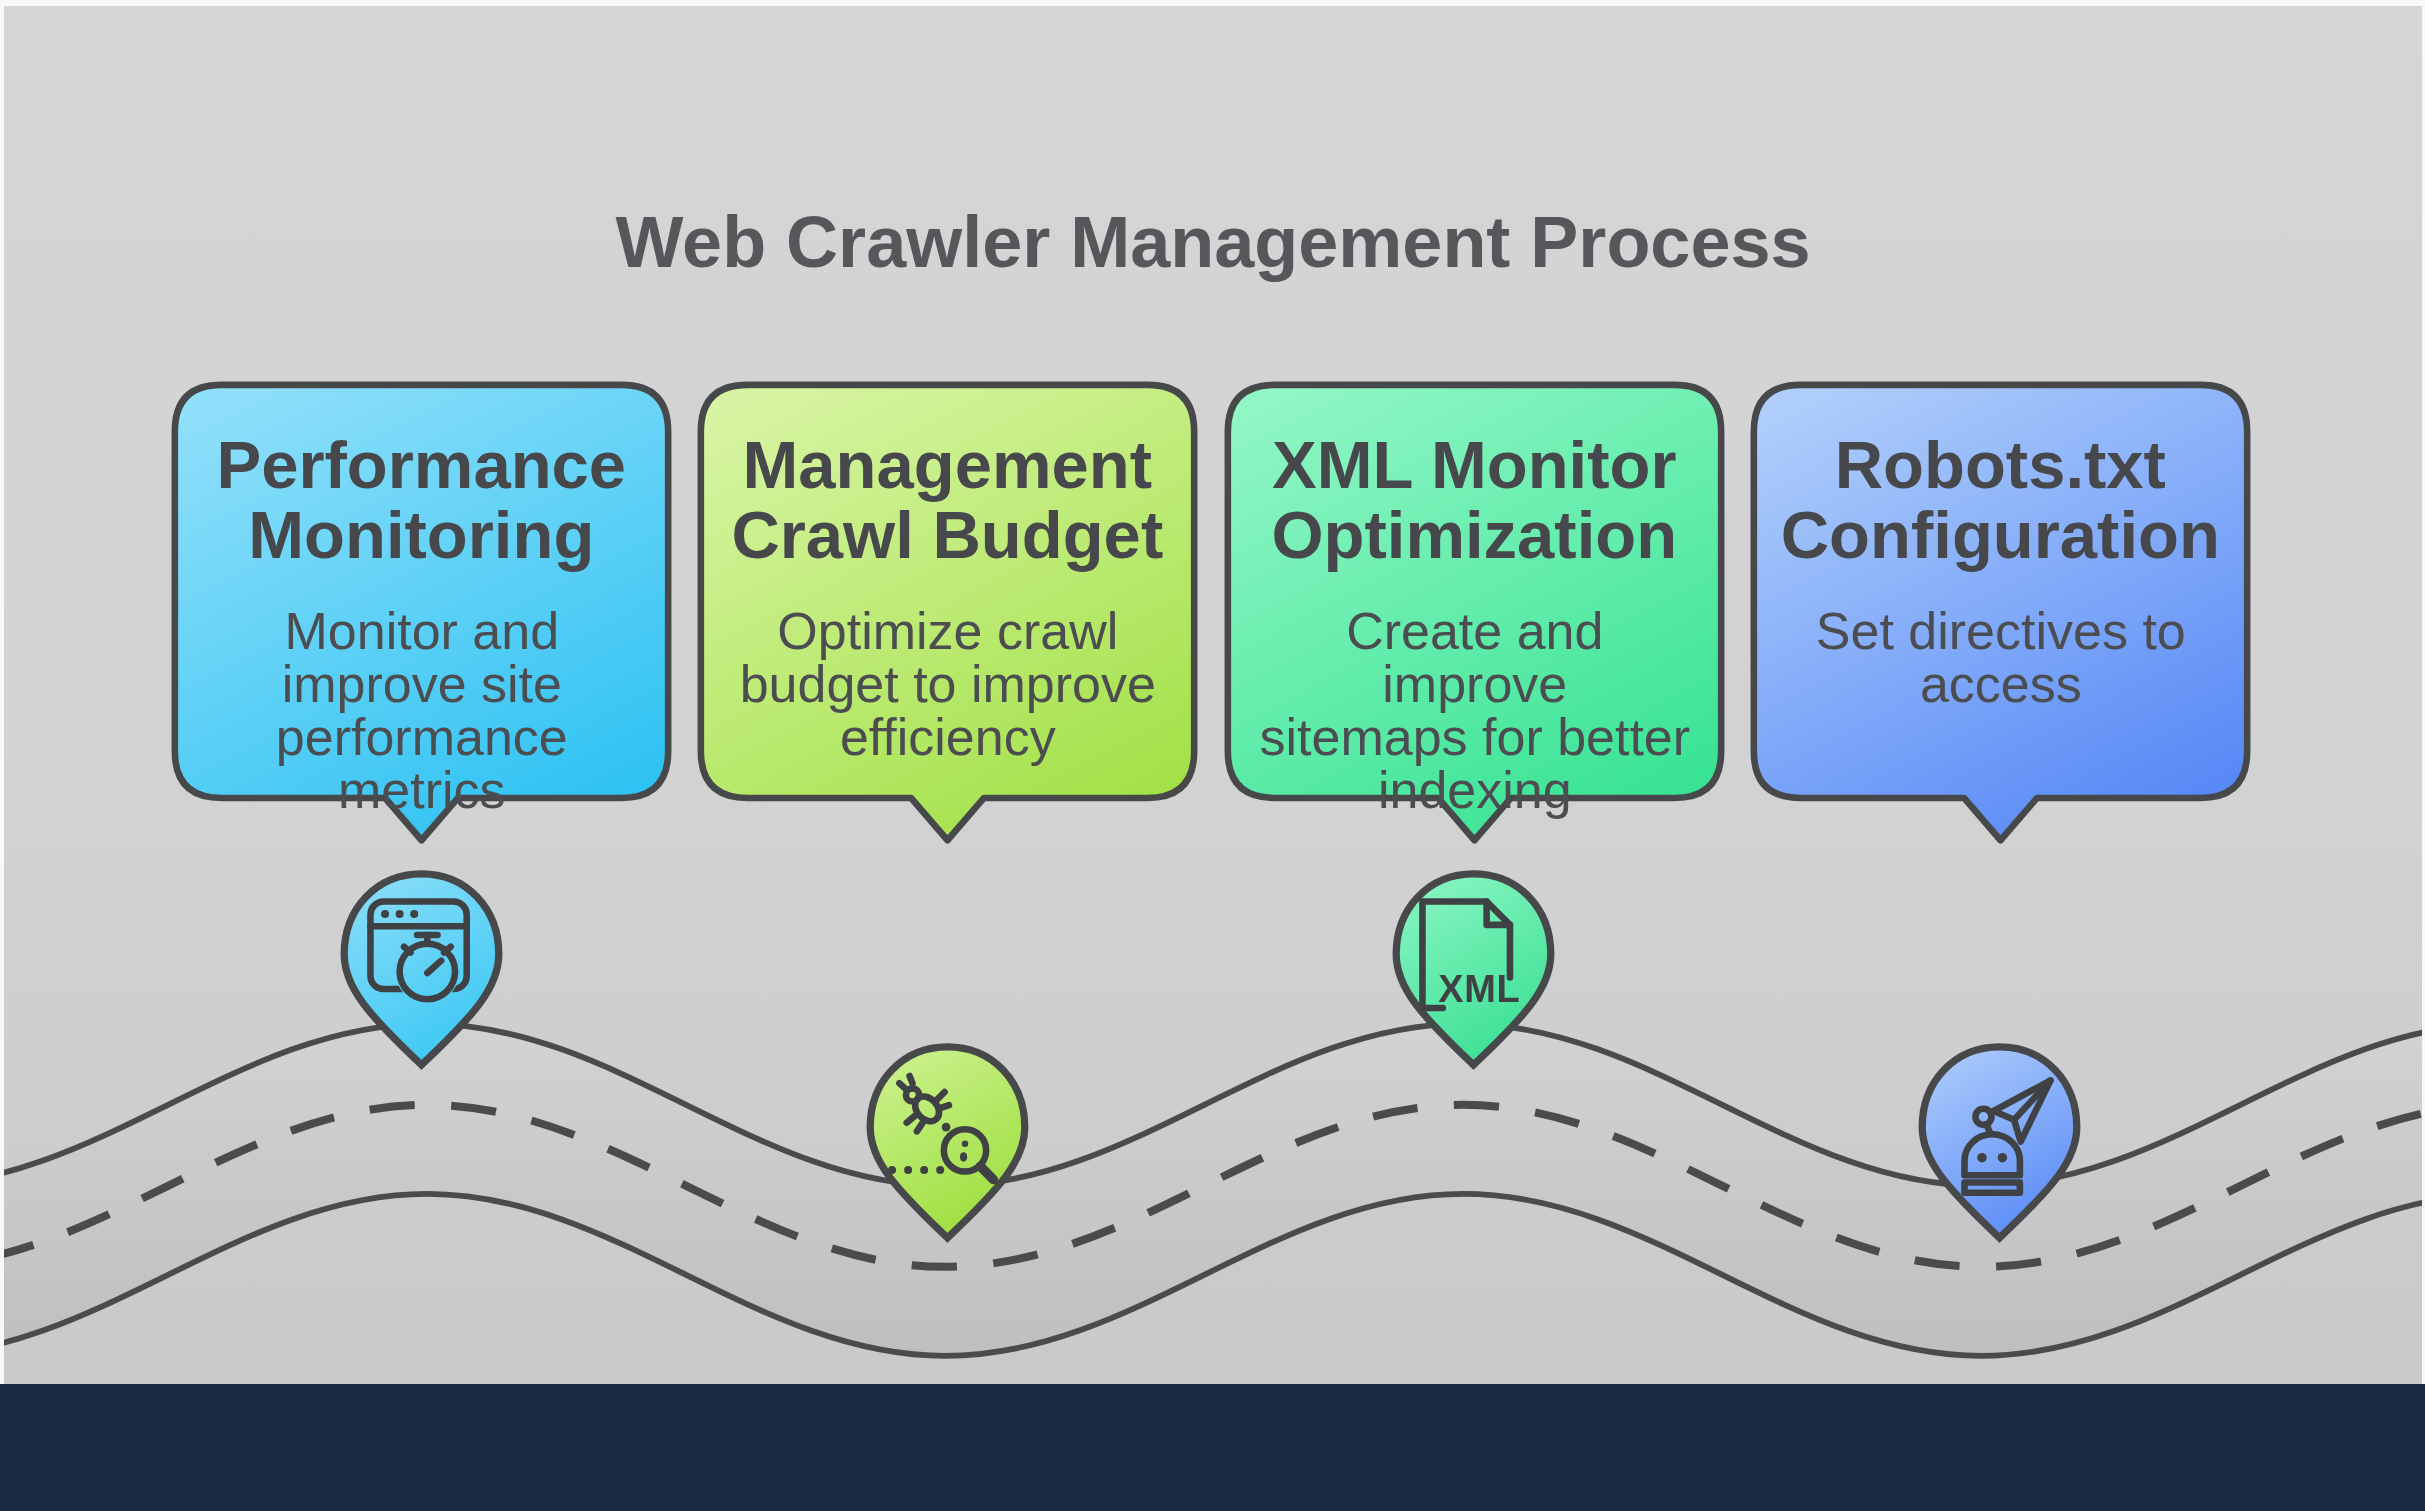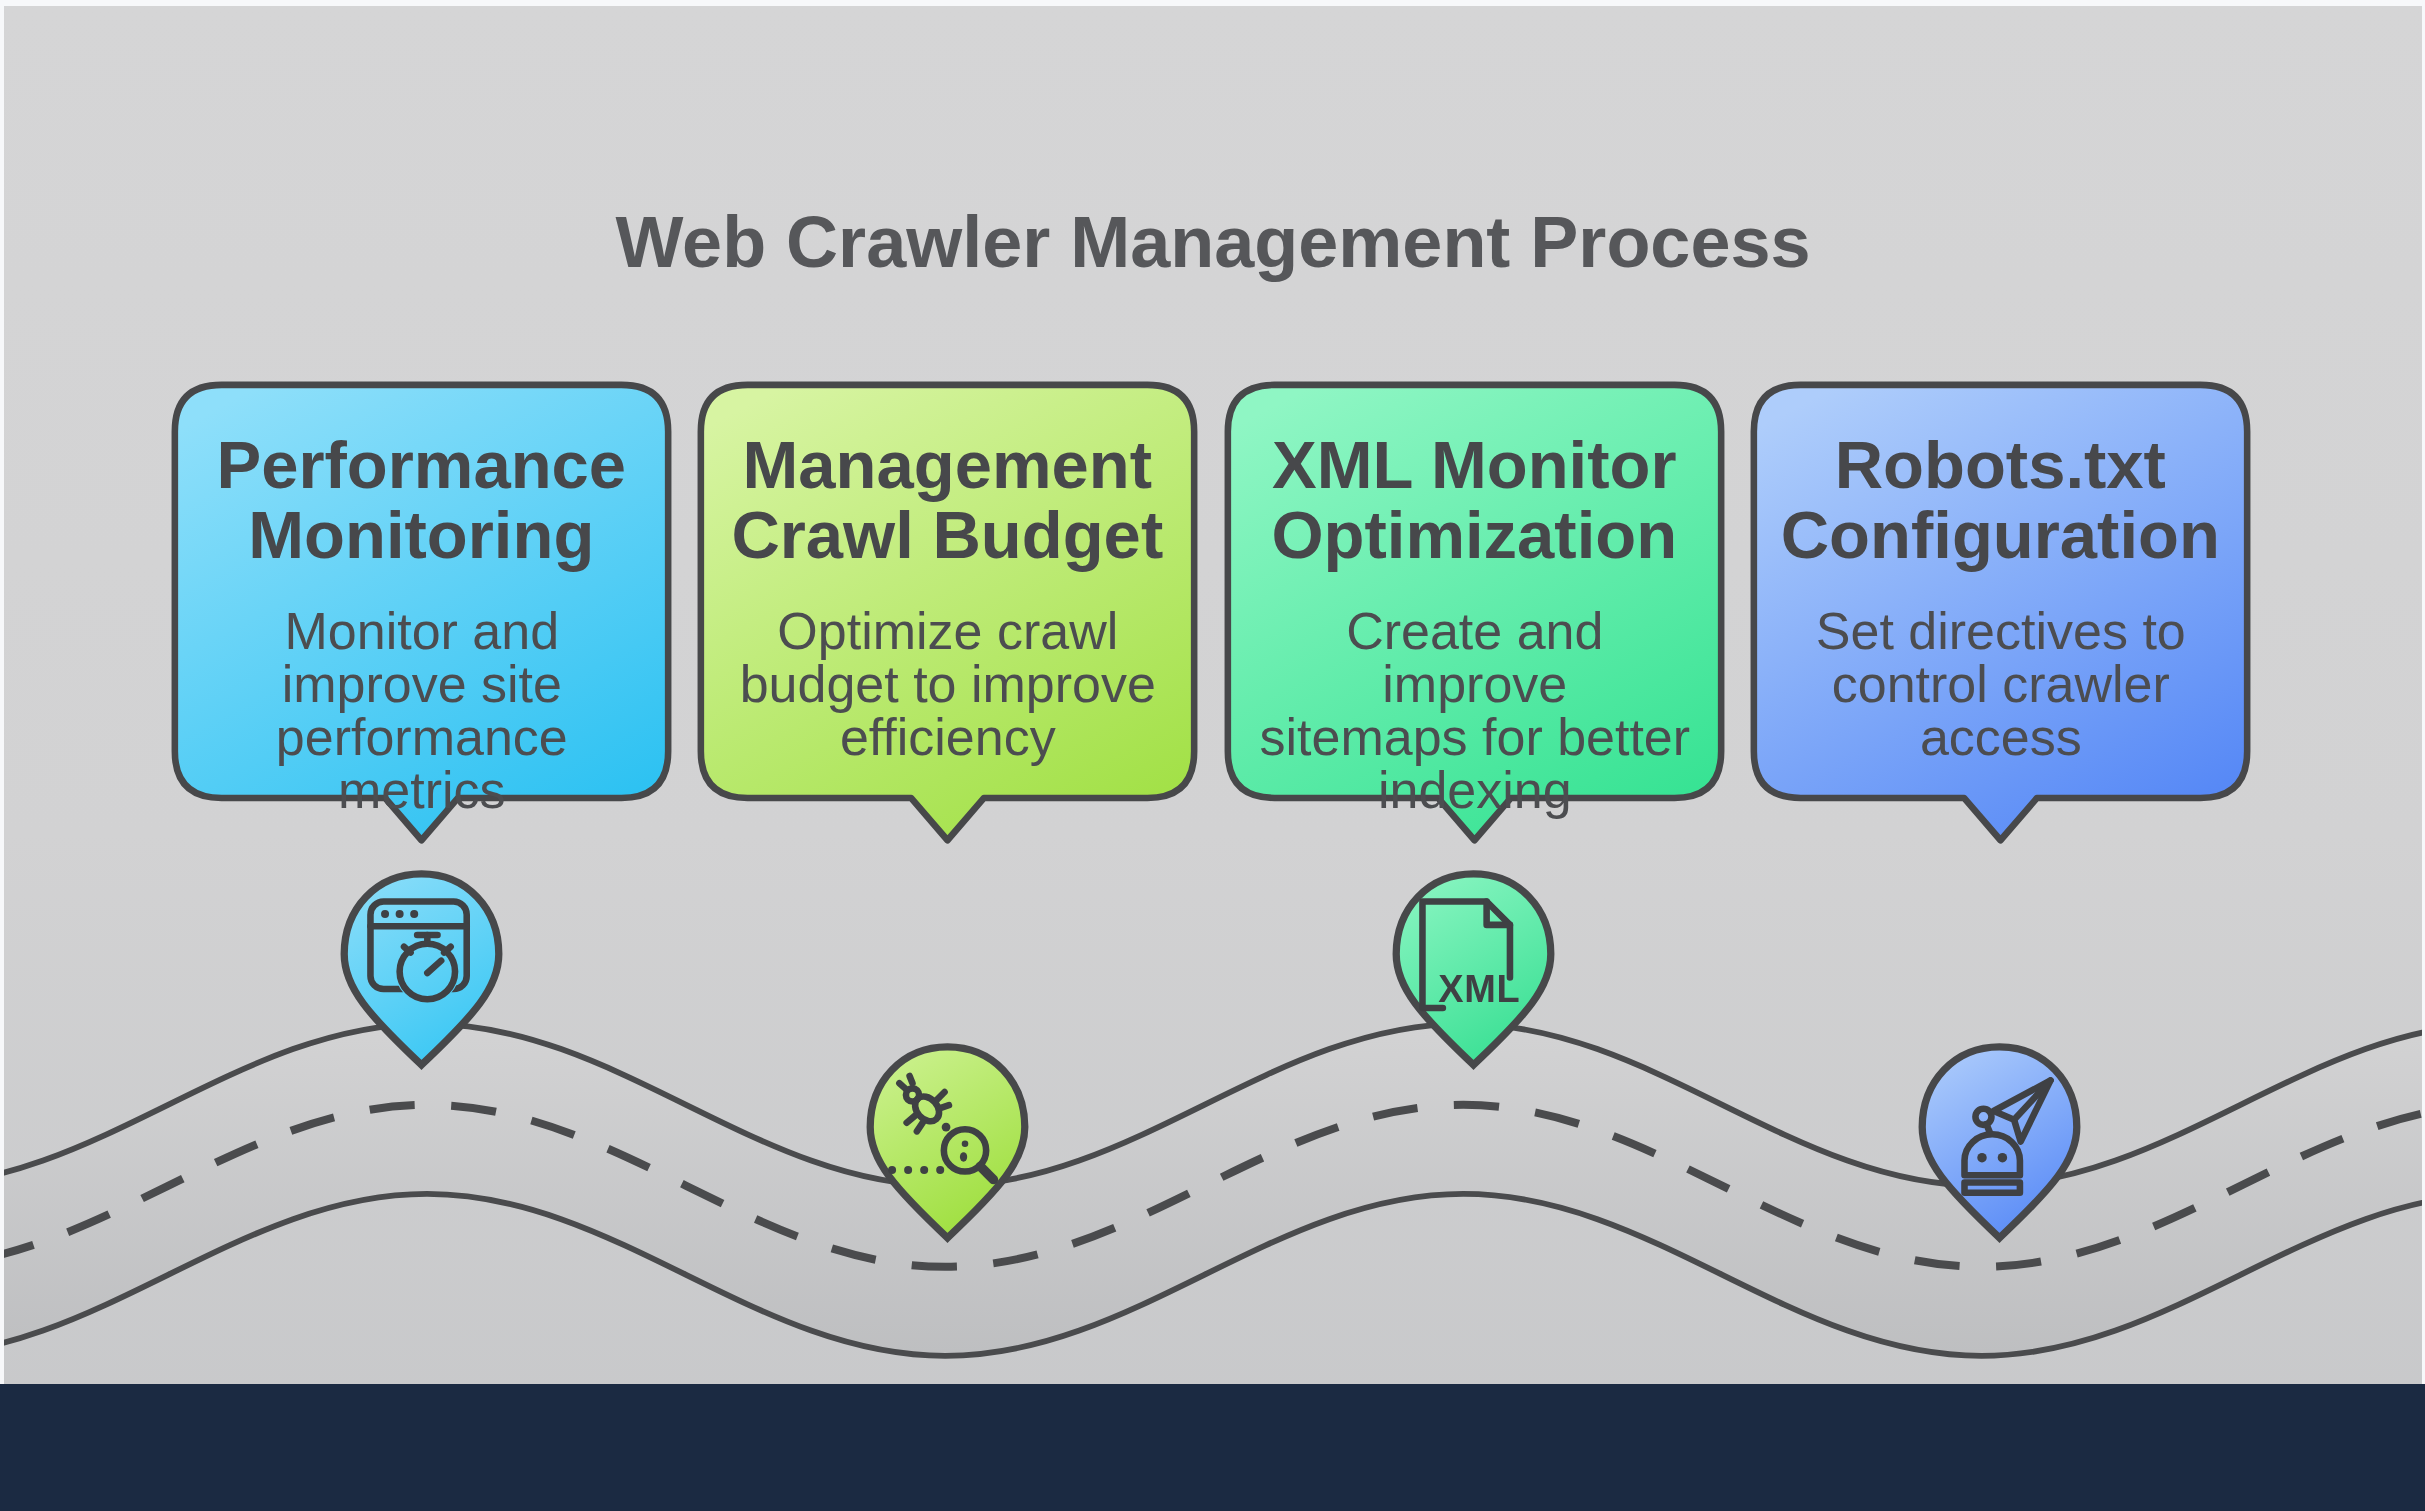--- a/index.html
+++ b/index.html
@@ -231,21 +231,20 @@
         </defs>
       <path fill="url(#cg4)" stroke="#47484a" stroke-width="9" stroke-linejoin="round" d="M72,8 H620 Q684,8 684,72 V510 Q684,574 620,574 H396 L346,632 L296,574 H72 Q8,574 8,510 V72 Q8,8 72,8 Z"></path>
     </svg>
     <div class="txt">
       <div class="card-title">
         <div>Robots.txt</div>
         <div>Configuration</div>
       </div>
       <div class="card-body">
         <div>Set directives to</div>
-        <div>control crawler</div>
         <div>access</div>
       </div>
     </div>
   </div>
 
   <h1 class="page-title">Web Crawler Management Process</h1>
 
   <div class="edge-top"></div>
   <div class="edge-left"></div>
   <div class="edge-right"></div>

